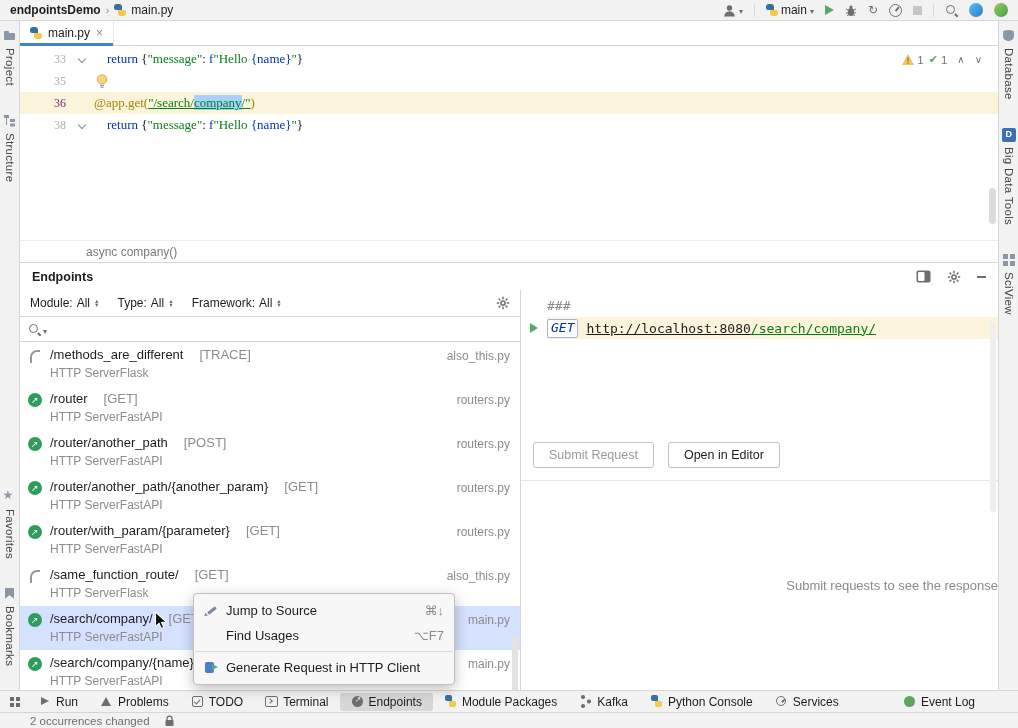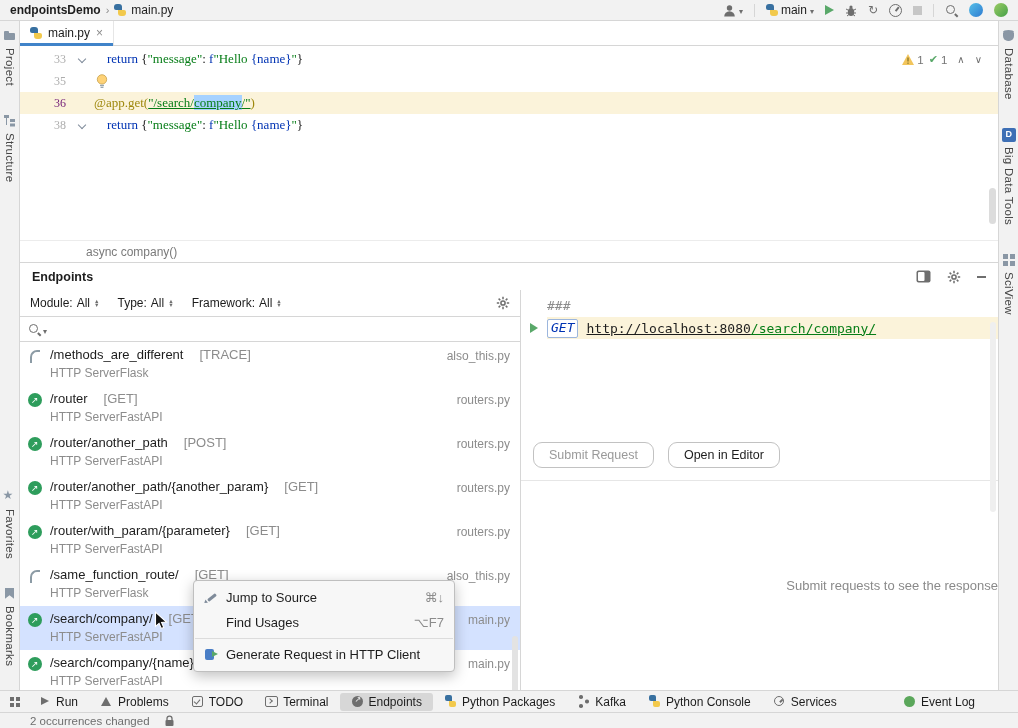--- a/index.html
+++ b/index.html
@@ -121,21 +121,21 @@
   .request-area{height:190px;flex:none;display:flex;flex-direction:column;padding-top:5px;box-sizing:border-box}
   .hash-line{height:22px;line-height:22px;padding-left:26px;color:#8c8c8c;font-family:"DejaVu Sans Mono","Liberation Mono",monospace;font-size:13px}
   .req-line{display:flex;height:22px;flex:none}
   .req-gutter{width:26px;flex:none;display:flex;align-items:center;justify-content:center}
   .run-req-icon{width:0;height:0;border-left:8px solid var(--run-green);border-top:5px solid transparent;border-bottom:5px solid transparent}
   .req-content{flex:1;background:var(--line-highlight);display:flex;align-items:center;gap:8px;font-family:"DejaVu Sans Mono","Liberation Mono",monospace;font-size:13px}
   .method-box{border:1px solid #9cb6dd;color:var(--keyword);padding:0 3px;height:17px;line-height:16px;border-radius:2px;background:#fff}
   .url span{text-decoration:underline}
   .url-host{color:#1d1d1d} .url-path{color:var(--string)}
   .btn-row{margin-top:auto;padding:0 0 12px 12px;display:flex;gap:14px}
-  .btn{height:26px;padding:0 15px;background:#fff;border:1px solid #c2c2c2;border-radius:9px;font-size:12.5px;font-family:inherit;color:#1d1d1d;cursor:default}
+  .btn{height:26px;padding:0 15px;background:#fff;border:1px solid #c2c2c2;border-radius:3px;font-size:12.5px;font-family:inherit;color:#1d1d1d;cursor:default}
   .btn.disabled{color:#9a9a9a}
   .response-area{flex:1;border-top:1px solid #e6e6e6;display:flex;align-items:center;justify-content:flex-end}
   .empty-msg{color:#8a8a8a;font-size:13px}
   .client-thumb{position:absolute;right:2px;top:32px;width:6px;height:190px;background:#efefef;border-radius:3px}
 
   
   .bottom-bar{position:absolute;left:0;right:0;bottom:16px;height:22px;box-sizing:border-box;background:var(--panel-bg);border-top:1px solid var(--border);display:flex;align-items:center;padding:0 8px;font-size:12px}
   .tb-items{display:flex;align-items:flex-start;margin-left:6px}
   .tb-item{display:flex;align-items:center;gap:5px;padding:2px 11px;border-radius:3px;color:#1d1d1d;white-space:nowrap}
   .tb-item.active{background:#d7d7d7}
@@ -157,21 +157,21 @@
   .services-icon::after{content:"";position:absolute;left:6px;top:3px;width:1.5px;height:4px;background:var(--icon-gray);transform:rotate(45deg);transform-origin:bottom center}
   .eventlog-icon::before{content:"";position:absolute;left:1px;top:1px;width:11px;height:11px;border-radius:50%;background:#5ba75b}
 
   
   .statusbar{position:absolute;left:0;right:0;bottom:0;height:16px;box-sizing:border-box;background:var(--panel-bg);border-top:1px solid var(--border);display:flex;align-items:center;font-size:11.5px;color:#6e6e6e;padding:0 8px}
   .status-msg{margin-left:22px}
   .status-items{margin-left:auto;display:flex;gap:17px}
   .lock-wrap{margin-left:14px;margin-right:2px;display:inline-flex}
 
   
-  .context-menu{position:absolute;left:193px;top:580px;width:260px;background:#f7f7f7;border:1px solid #bfbfbf;border-radius:4px;box-shadow:0 4px 14px rgba(0,0,0,.25);padding:4px 0;z-index:50;font-size:13px}
+  .context-menu{position:absolute;left:193px;top:593px;width:260px;background:#f7f7f7;border:1px solid #bfbfbf;border-radius:4px;box-shadow:0 4px 14px rgba(0,0,0,.25);padding:4px 0;z-index:50;font-size:13px}
   .menu-item{height:25px;display:flex;align-items:center;padding:0 10px;gap:6px}
   .micon{width:16px;height:14px;flex:none;position:relative}
   .pencil-icon::before{content:"";position:absolute;left:3px;top:5.5px;width:10px;height:3px;background:#7f8b9a;border-radius:1px;transform:rotate(-38deg)}
   .pencil-icon::after{content:"";position:absolute;left:0;top:9px;border-top:2px solid transparent;border-bottom:2px solid transparent;border-right:3.5px solid #7f8b9a;transform:rotate(-38deg)}
   .http-client-icon::before{content:"";position:absolute;left:1px;top:1px;width:9px;height:11px;background:#4a7ec6;border-radius:2px}
   .http-client-icon::after{content:"";position:absolute;left:8px;top:3.5px;border-left:6px solid #59a869;border-top:3.5px solid transparent;border-bottom:3.5px solid transparent}
   .menu-label{flex:1;white-space:nowrap}
   .menu-shortcut{color:#8c8c8c;margin-left:18px}
   .menu-sep{height:1px;background:#dcdcdc;margin:3px 1px}
 
@@ -549,21 +549,21 @@
         <span class="tb-item">
           <span class="bicon terminal-icon"></span>
           <span>Terminal</span>
         </span>
         <span class="tb-item active">
           <span class="bicon endpoints-icon"></span>
           <span>Endpoints</span>
         </span>
         <span class="tb-item">
           <span class="bicon python-icon"></span>
-          <span>Python Packages</span>
+          <span>Module Packages</span>
         </span>
         <span class="tb-item">
           <span class="bicon kafka-icon"></span>
           <span>Kafka</span>
         </span>
         <span class="tb-item">
           <span class="bicon python-icon"></span>
           <span>Python Console</span>
         </span>
         <span class="tb-item">

